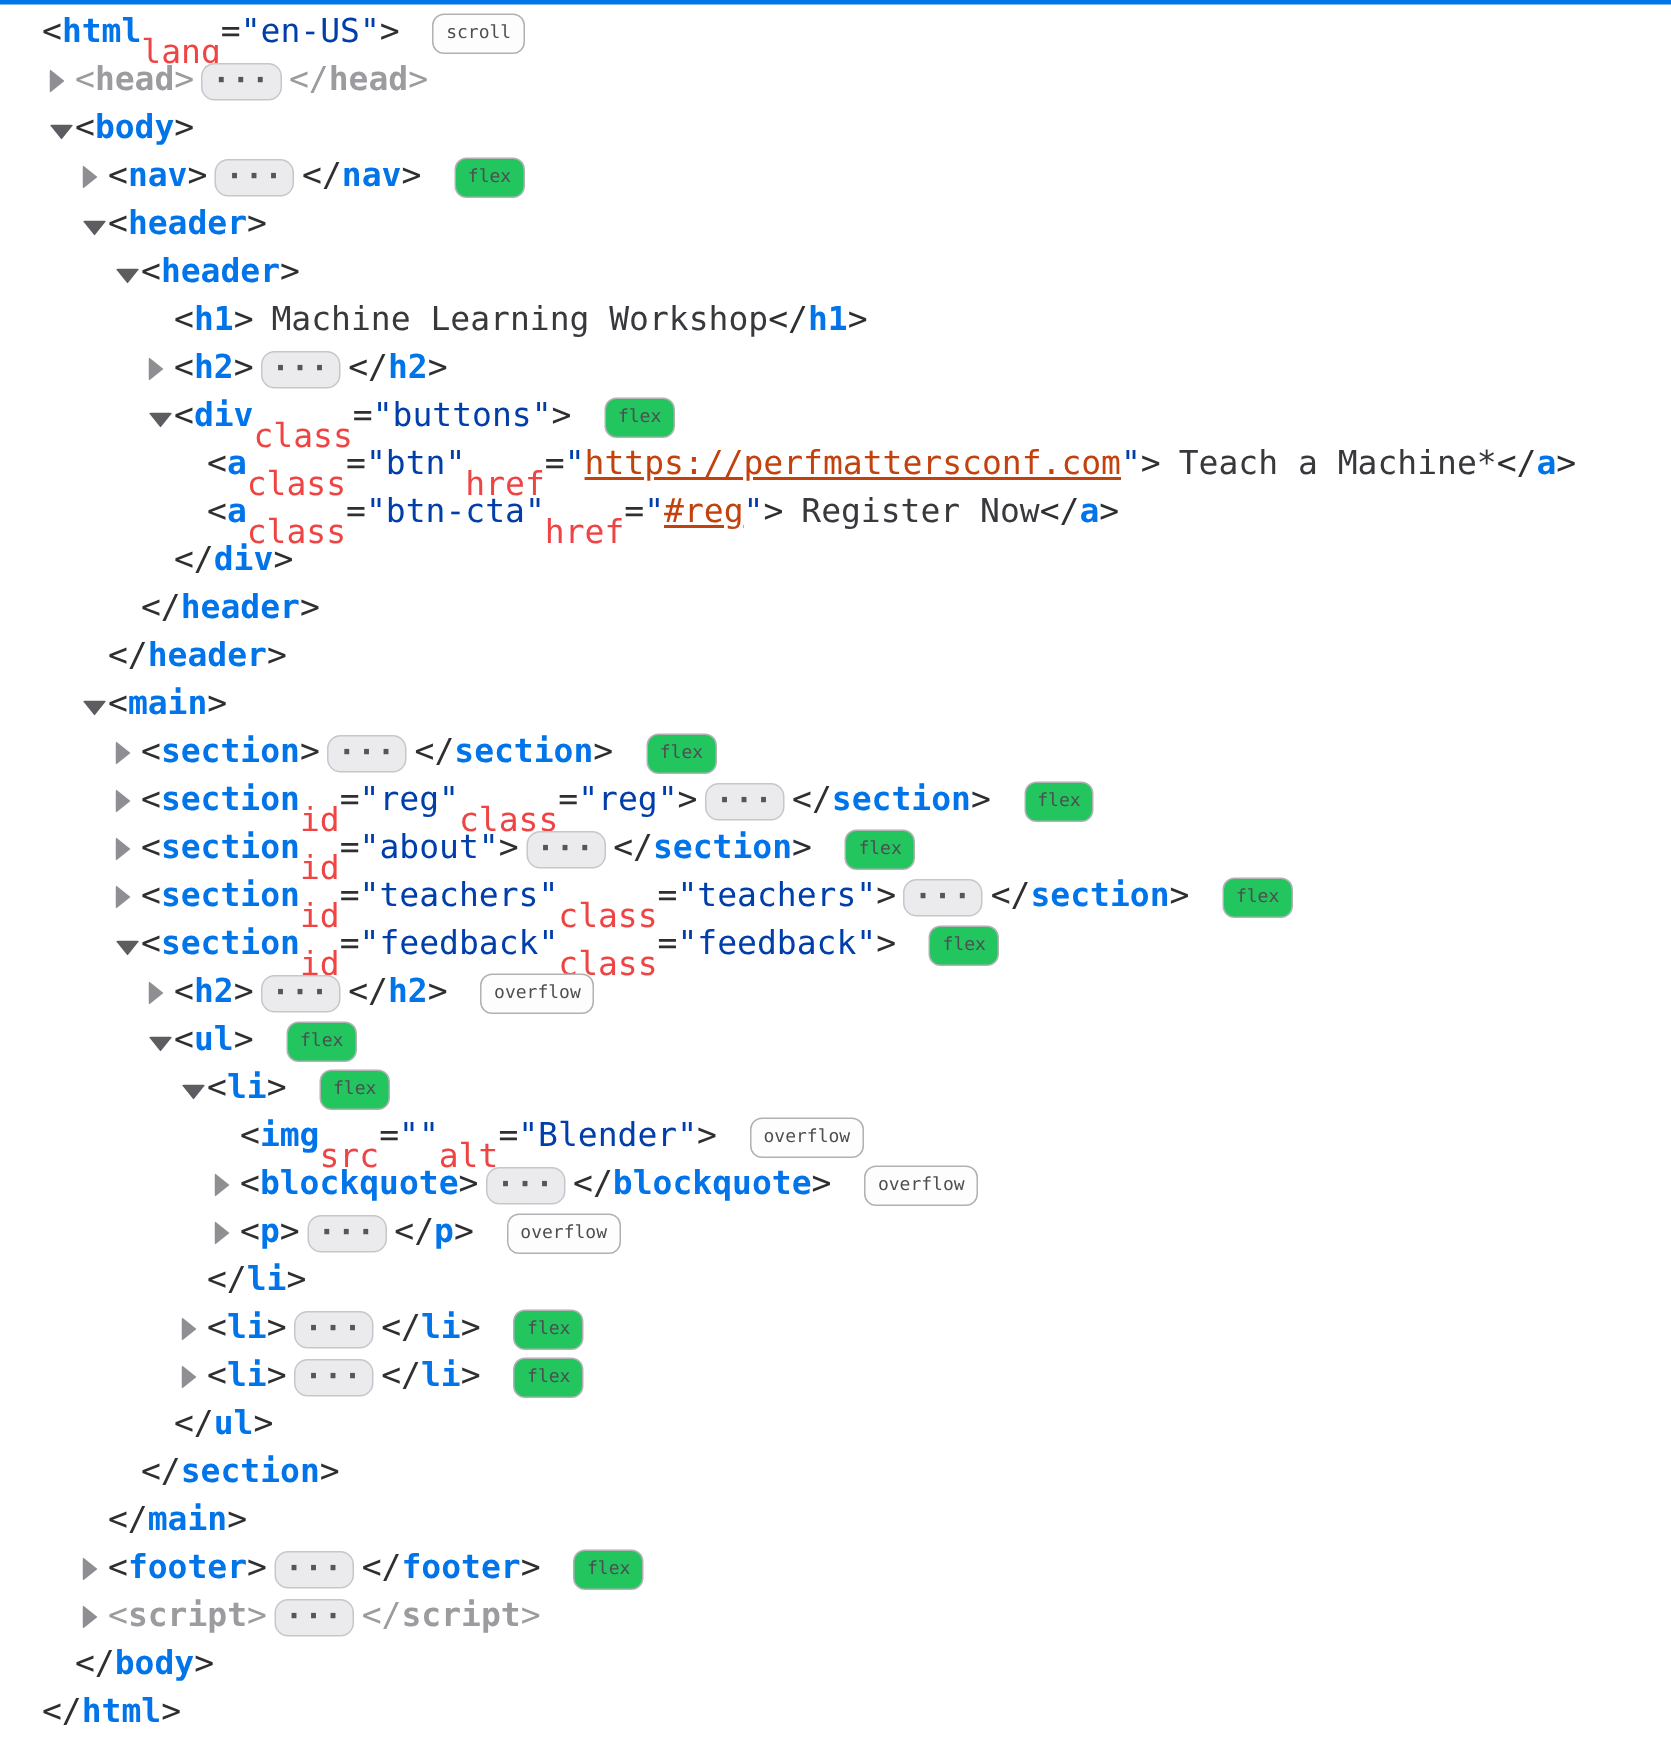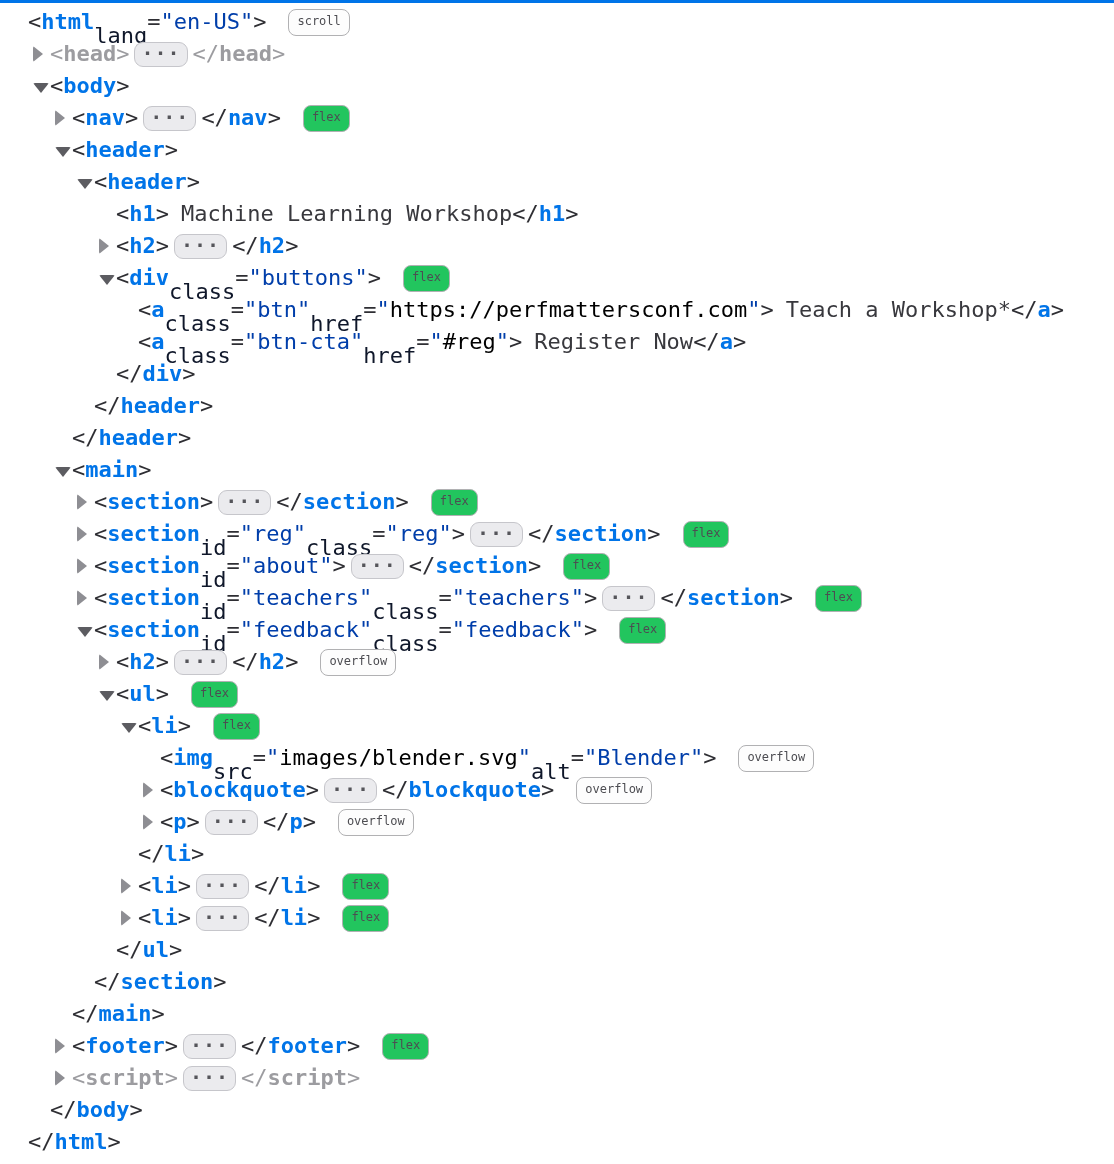--- a/index.html
+++ b/index.html
@@ -25,23 +25,23 @@
     border-left: 10px solid #8e8e93; border-radius: 2px;
   }
   .tri-down {
     width: 0; height: 0; margin-top: 3px;
     border-left: 8px solid transparent; border-right: 8px solid transparent;
     border-top: 10px solid #5c5c61; border-radius: 2px;
   }
   .tok { display: inline; }
   .tk-p { color: #2e2e33; }
   .tk-t { color: #0074e8; font-weight: bold; }
-  .tk-a { color: #0f172a; margin-top: 28px; }
+  .tk-a { color: #ef4444; margin-top: 28px; }
   .tk-v { color: #003eaa; }
-  .tk-l { color: #000000; }
+  .tk-l { color: #c2410c; text-decoration: underline; }
   .tk-x { color: #38383d; margin-left: 12px; }
   .row.muted .tk-p, .row.muted .tk-t, .row.muted .tk-a,
   .row.muted .tk-v, .row.muted .tk-l, .row.muted .tk-x { color: #9c9ca0; }
   .pill {
     display: inline-flex; align-items: center; justify-content: center;
     height: 25px; min-width: 36px; margin: 0 5px; padding: 0 6px 3px 6px;
     background: #ebebee; border: 1.5px solid #c6c6cb; border-radius: 9px;
     font-family: inherit; font-size: 20px; font-weight: bold; letter-spacing: 1px;
     color: #55555a; line-height: 1; cursor: pointer; vertical-align: middle;
   }
@@ -161,21 +161,21 @@
       <span class="tok tk-a">class</span>
       <span class="tok tk-p">=</span>
       <span class="tok tk-v">"btn"</span>
       <span class="tok tk-p"> </span>
       <span class="tok tk-a">href</span>
       <span class="tok tk-p">=</span>
       <span class="tok tk-v">"</span>
       <span class="tok tk-l">https://perfmattersconf.com</span>
       <span class="tok tk-v">"</span>
       <span class="tok tk-p">&gt;</span>
-      <span class="tok tk-x">Teach a Workshop*</span>
+      <span class="tok tk-x">Teach a Machine*</span>
       <span class="tok tk-p">&lt;/</span>
       <span class="tok tk-t">a</span>
       <span class="tok tk-p">&gt;</span>
     </div>
     <div class="row" style="padding-left: 121px;">
       <span class="arrowbox"></span>
       <span class="tok tk-p">&lt;</span>
       <span class="tok tk-t">a</span>
       <span class="tok tk-p"> </span>
       <span class="tok tk-a">class</span>
@@ -340,21 +340,20 @@
       <span class="badge badge-flex">flex</span>
     </div>
     <div class="row" style="padding-left: 143px;">
       <span class="arrowbox"></span>
       <span class="tok tk-p">&lt;</span>
       <span class="tok tk-t">img</span>
       <span class="tok tk-p"> </span>
       <span class="tok tk-a">src</span>
       <span class="tok tk-p">=</span>
       <span class="tok tk-v">"</span>
-      <span class="tok tk-l">images/blender.svg</span>
       <span class="tok tk-v">"</span>
       <span class="tok tk-p"> </span>
       <span class="tok tk-a">alt</span>
       <span class="tok tk-p">=</span>
       <span class="tok tk-v">"Blender"</span>
       <span class="tok tk-p">&gt;</span>
       <span class="badge">overflow</span>
     </div>
     <div class="row" style="padding-left: 143px;">
       <span class="arrowbox">

